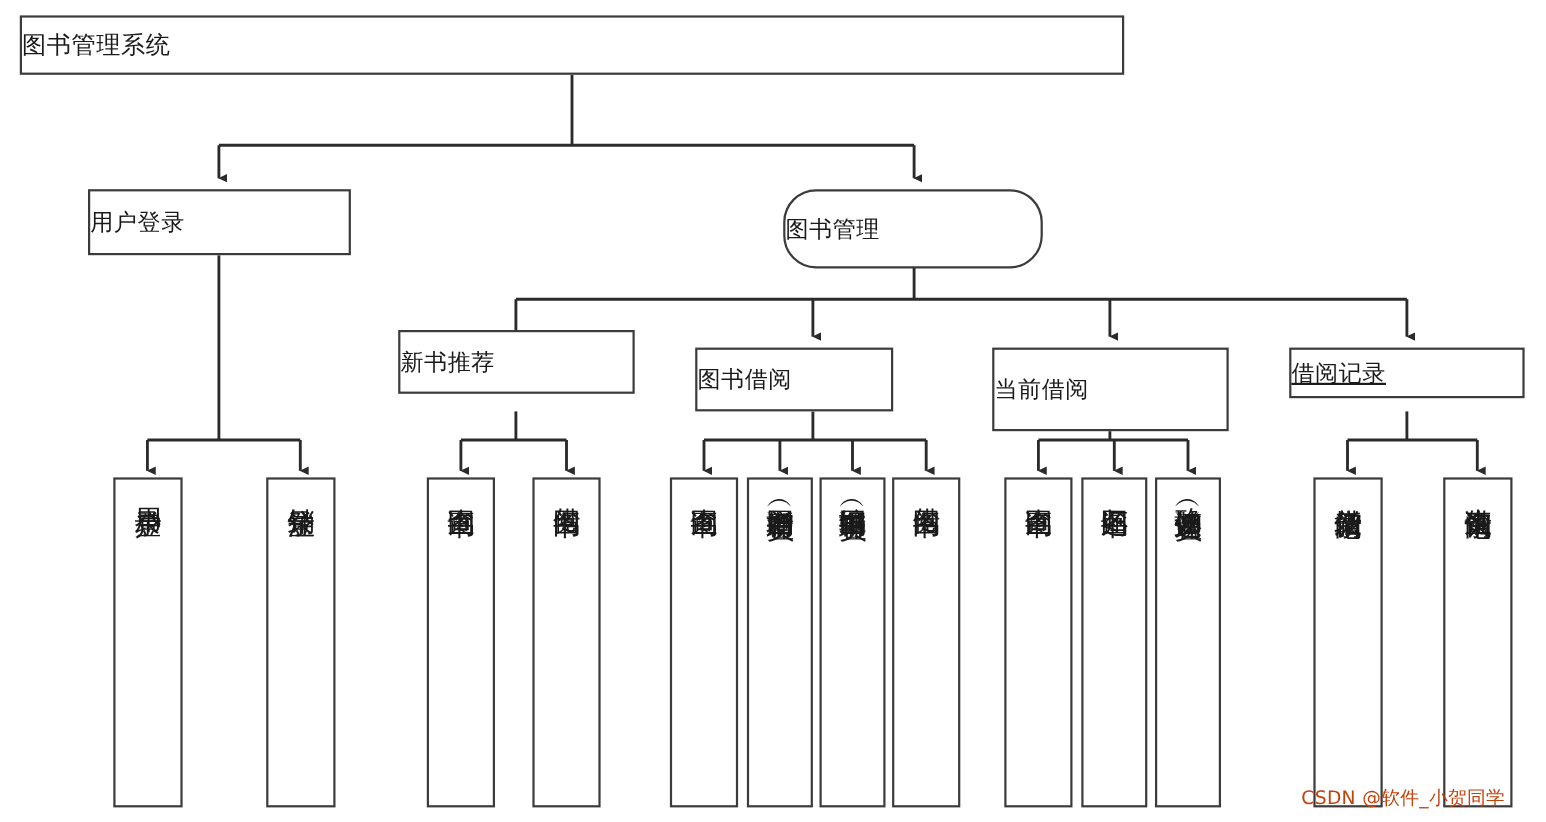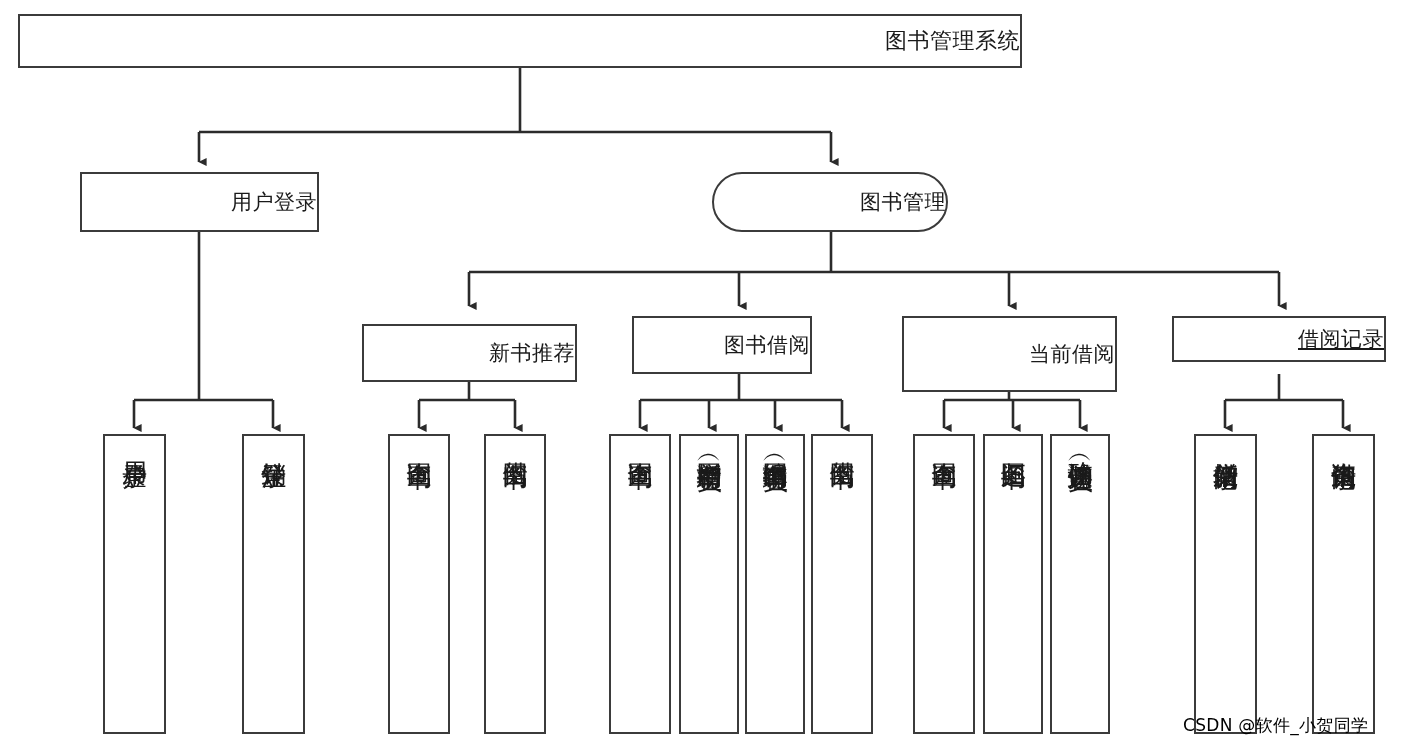--- a/index.html
+++ b/index.html
@@ -24,21 +24,21 @@
     width: 1405px;
     height: 747px;
   }
   .node {
     position: absolute;
     box-sizing: border-box;
     border: 2px solid #3b3b3b;
     background: #ffffff;
     display: flex;
     align-items: center;
-    justify-content: flex-end;
+    justify-content: flex-start;
     color: #1a1a1a;
     z-index: 2;
   }
   .node-h {
     font-size: 21px;
     letter-spacing: 0.5px;
     white-space: nowrap;
   }
   .node-root {
     font-size: 22px;
@@ -55,21 +55,21 @@
     line-height: 1.02;
     letter-spacing: 1px;
     white-space: nowrap;
     color: #1a1a1a;
   }
   .watermark {
     position: absolute;
     left: 1183px;
     top: 714px;
     font-size: 17px;
-    color: #000000;
+    color: #c2410c;
     white-space: nowrap;
     z-index: 3;
     letter-spacing: 0.3px;
   }
 </style>
 </head>
 <body>
 
 <div id="canvas">
 
@@ -123,25 +123,25 @@
     </g>
   </svg>
 
   <div class="node node-h node-root" style="left:18px; top:14px; width:1004px; height:54px;">
     <span>图书管理系统</span>
   </div>
 
   <div class="node node-h" style="left:80px; top:172px; width:239px; height:60px;">
     <span>用户登录</span>
   </div>
-  <div class="node node-h" style="left:712px; top:172px; width:236px; height:60px;border-radius:30px;">
+  <div class="node node-h" style="left:712px; top:172px; width:236px; height:72px;border-radius:30px;">
     <span>图书管理</span>
   </div>
 
-  <div class="node node-h" style="left:362px; top:324px; width:215px; height:58px;">
+  <div class="node node-h" style="left:362px; top:300px; width:215px; height:58px;">
     <span>新书推荐</span>
   </div>
   <div class="node node-h" style="left:632px; top:316px; width:180px; height:58px;">
     <span>图书借阅</span>
   </div>
   <div class="node node-h" style="left:902px; top:316px; width:215px; height:76px;">
     <span>当前借阅</span>
   </div>
   <div class="node node-h" style="left:1172px; top:316px; width:214px; height:46px;text-decoration:underline;">
     <span>借阅记录</span>

